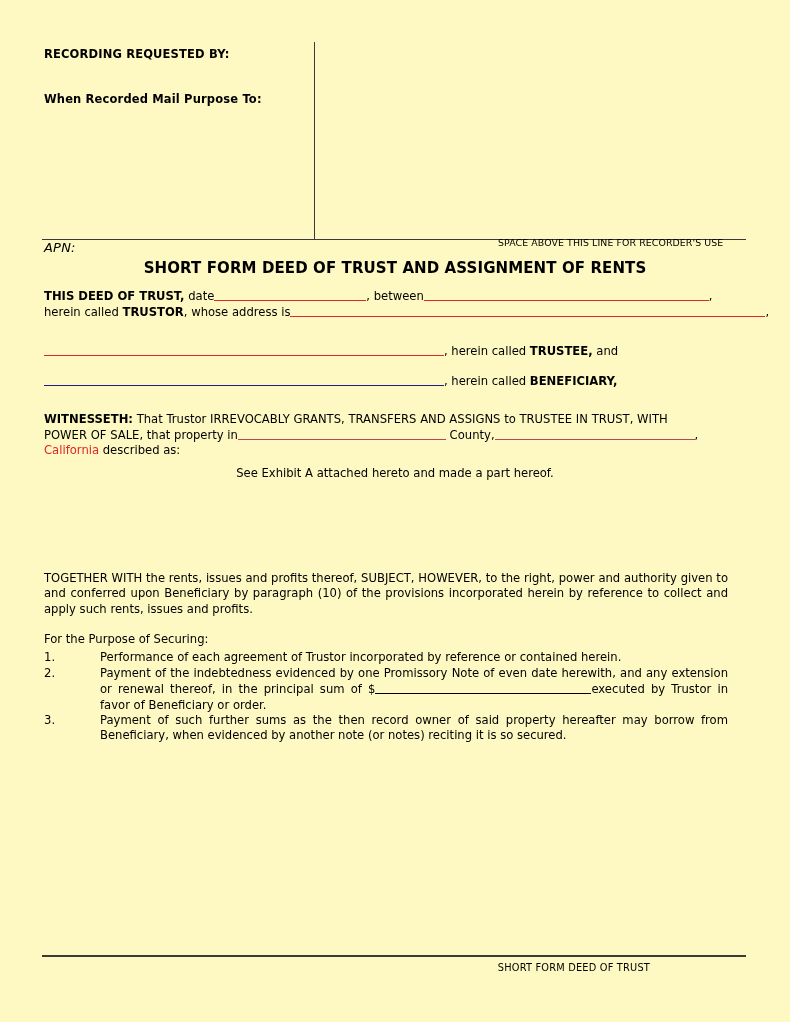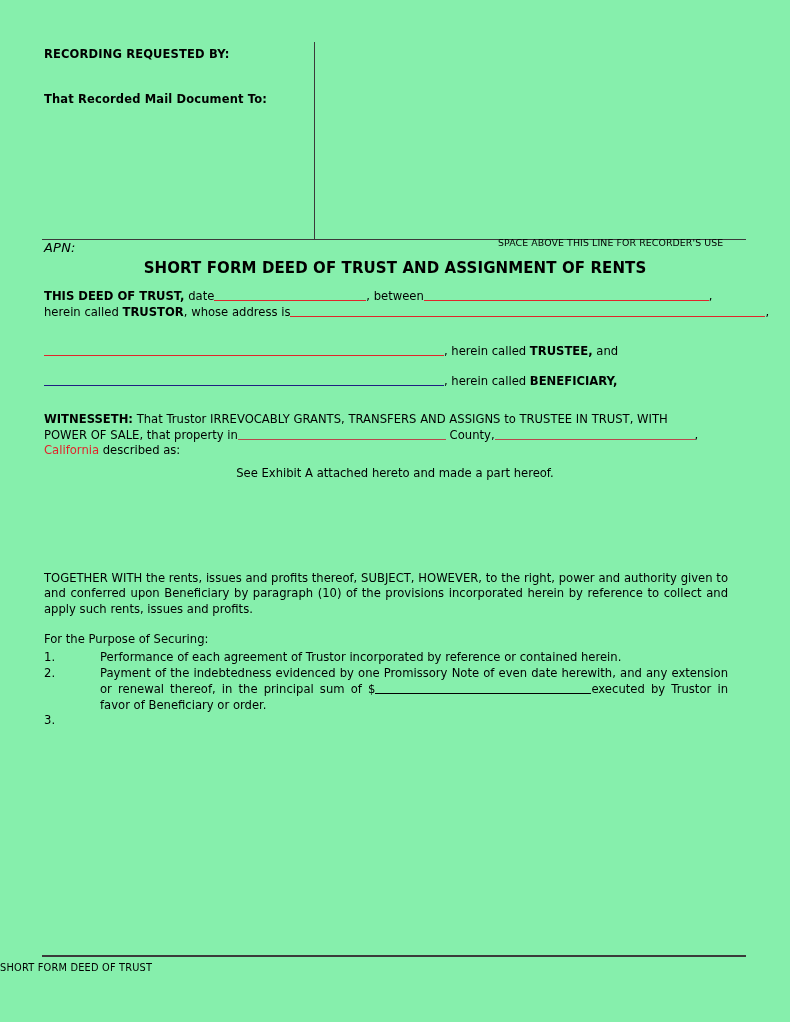--- a/index.html
+++ b/index.html
@@ -9,21 +9,21 @@
     background: #ffffff;
   }
   body {
     font-family: "DejaVu Sans", sans-serif;
     color: #000000;
   }
   .page {
     position: relative;
     width: 790px;
     height: 1022px;
-    background: #86efac;
+    background: #fef9c3;
     overflow: hidden;
     box-sizing: border-box;
   }
 
   
   .recording-block {
     position: absolute;
     left: 44px;
     top: 42px;
     width: 700px;
@@ -195,33 +195,33 @@
     top: 955px;
     width: 704px;
     height: 1.6px;
     background: #3a3a3a;
   }
   .footer-text {
     position: absolute;
     left: 0;
     top: 962px;
     width: 650px;
-    text-align: left;
+    text-align: right;
     font-size: 9.8px;
     letter-spacing: 0.2px;
   }
 </style>
 </head>
 <body>
 
 <div class="page">
 
   <div class="recording-block">
     <div class="recording-label recording-requested">RECORDING REQUESTED BY:</div>
-    <div class="recording-label when-recorded">That Recorded Mail Document To:</div>
+    <div class="recording-label when-recorded">When Recorded Mail Purpose To:</div>
     <div class="vrule"></div>
   </div>
 
   <div class="apn-rule"></div>
   <div class="apn-text">APN:</div>
   <div class="recorder-use">SPACE ABOVE THIS LINE FOR RECORDER'S USE</div>
 
   <div class="doc-title">SHORT FORM DEED OF TRUST AND ASSIGNMENT OF RENTS</div>
 
   <div class="body-region">
@@ -271,21 +271,21 @@
 
     <div class="num-item">
       <span class="num">1.</span><span>Performance of each agreement of Trustor incorporated by reference or contained herein.</span>
     </div>
 
     <div class="num-item">
       <span class="num">2.</span><span>Payment of the indebtedness evidenced by one Promissory Note of even date herewith, and any extension or renewal thereof, in the principal sum  of $</span><span class="fill fill-black" style="width:216px"></span><span>executed by Trustor in favor of Beneficiary or order.</span>
     </div>
 
     <div class="num-item">
-      <span class="num">3.</span>
+      <span class="num">3.</span><span>Payment of such further sums as the then record owner of said property hereafter may borrow from Beneficiary, when evidenced by another note (or notes) reciting it is so secured.</span>
     </div>
   </div>
 
 
   <div class="footer-rule"></div>
   <div class="footer-text">SHORT FORM DEED OF TRUST</div>
 
 </div>
 
 </body></html>

